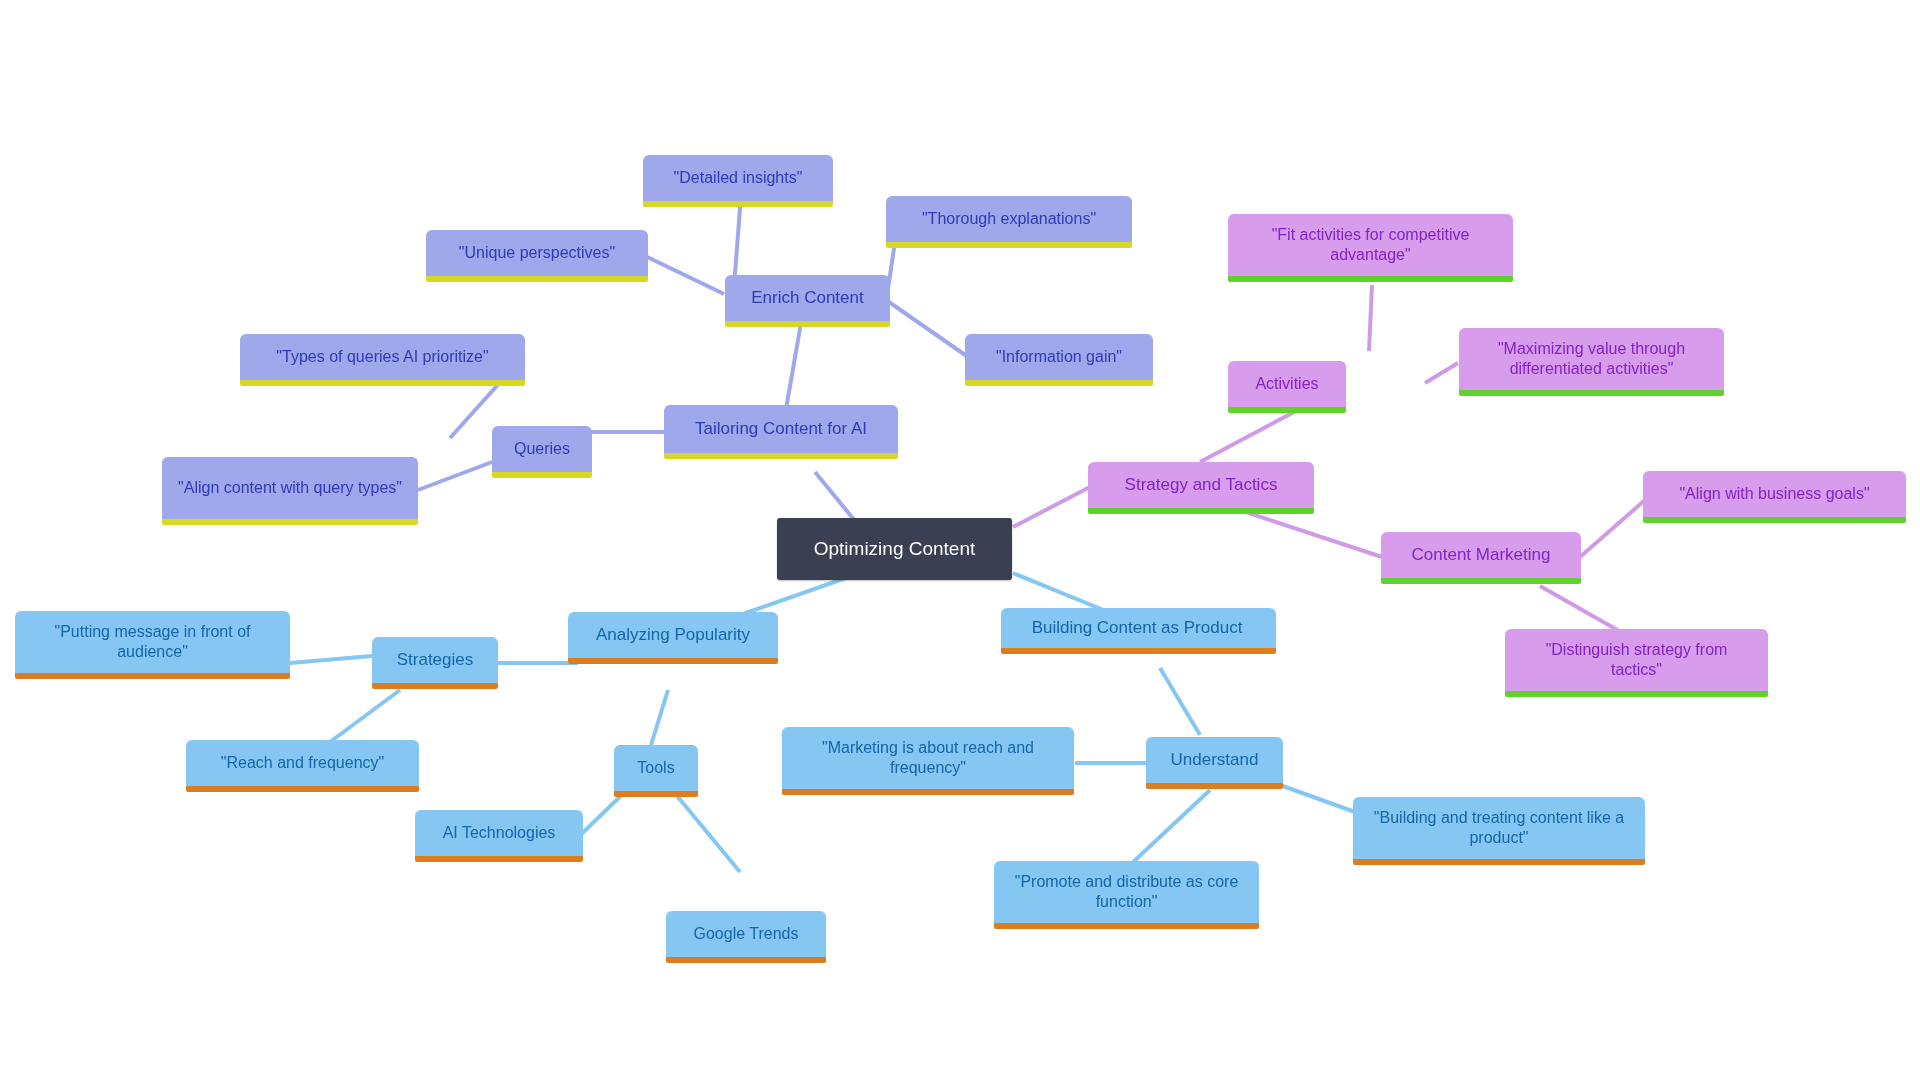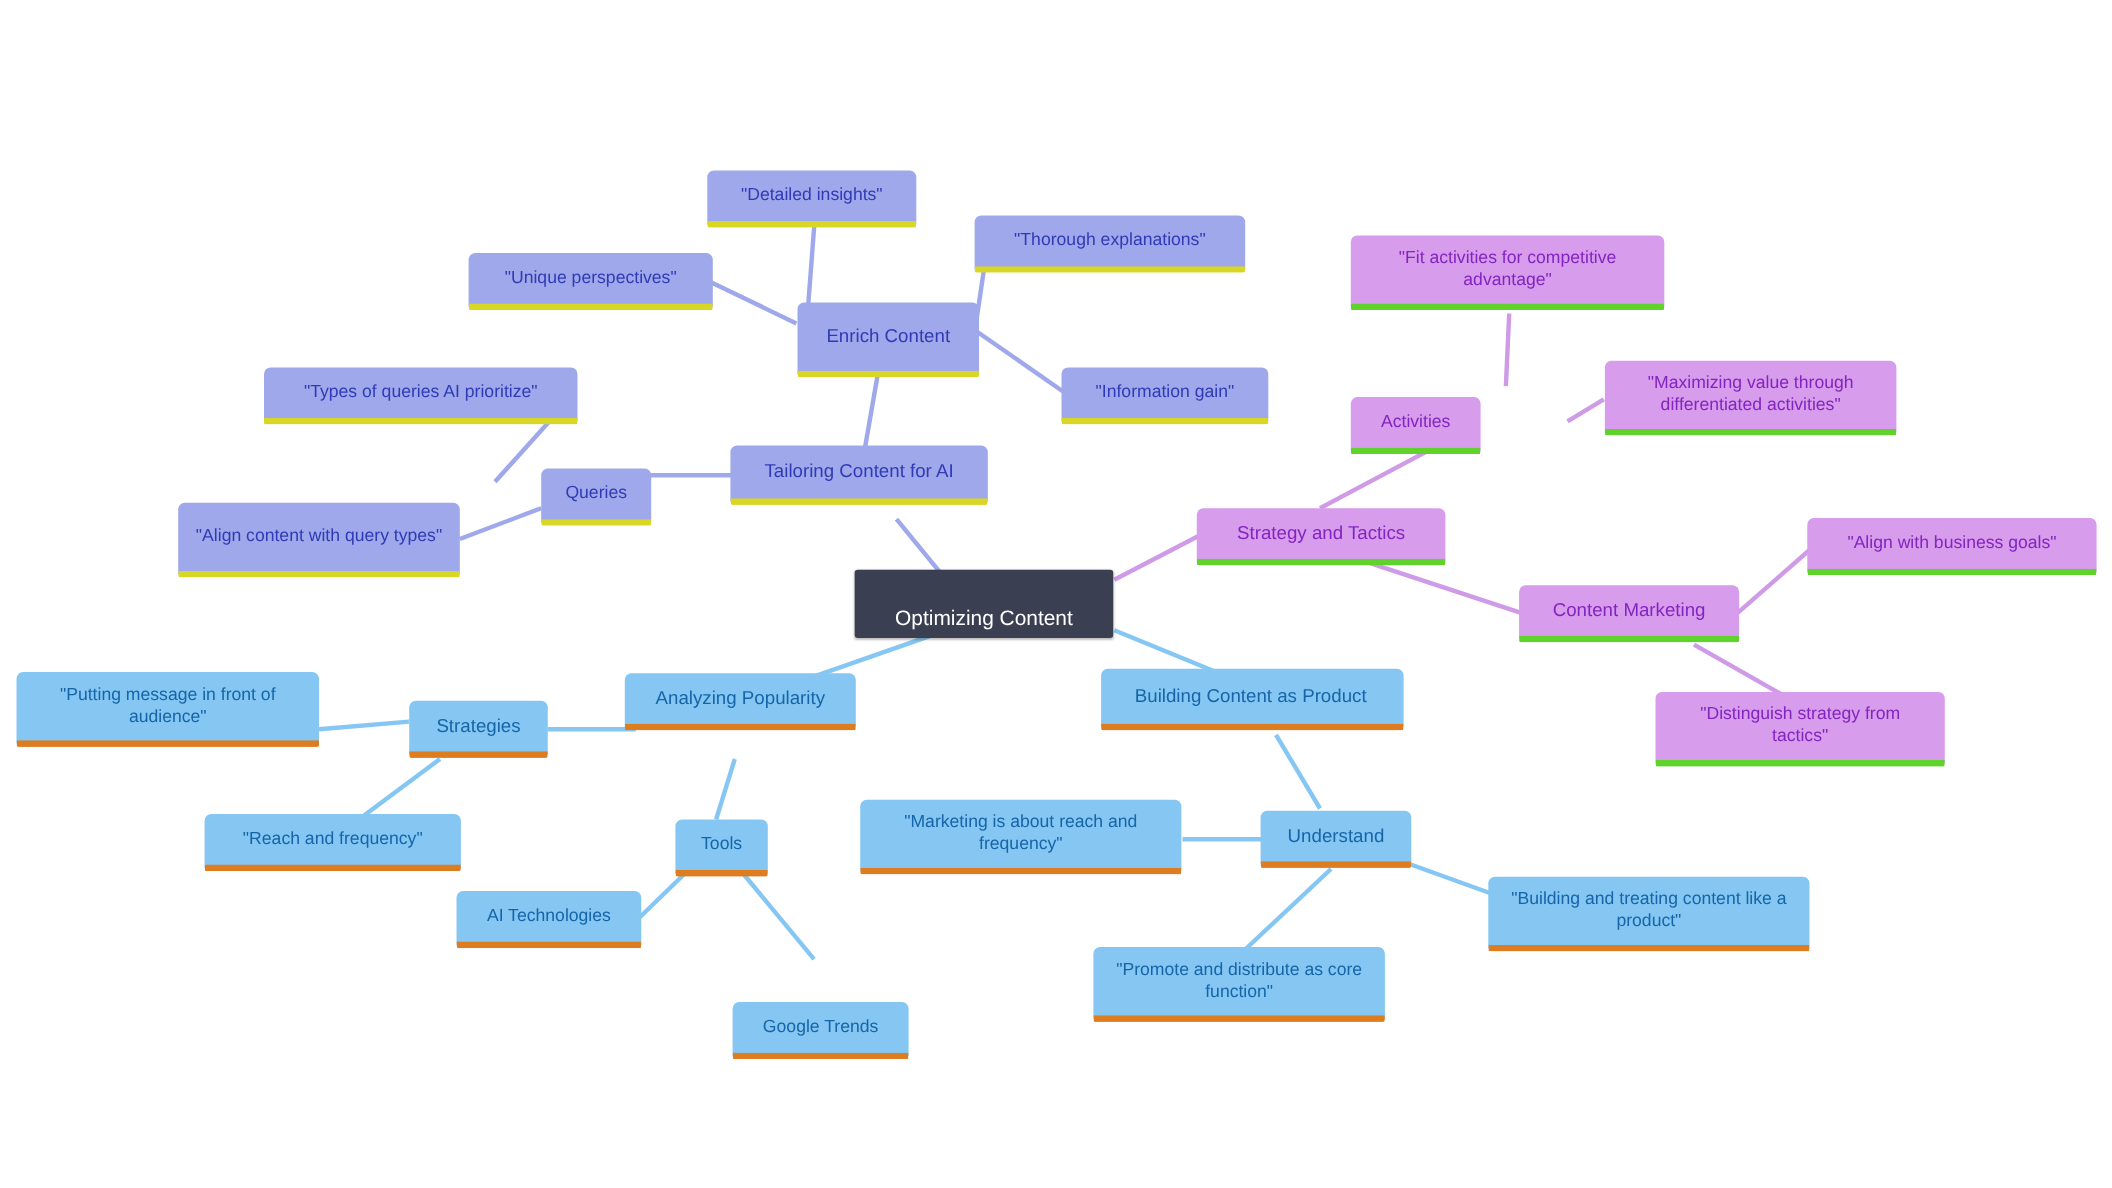--- a/index.html
+++ b/index.html
@@ -38,21 +38,20 @@
   }
   .node .lbl { display: block; width: 100%; }
 
   
   .n-root {
     background: #3a3f51;
     color: #ffffff;
     font-size: 19px;
     border-radius: 3px;
     box-shadow: 0 1px 2px rgba(0,0,0,0.25);
-    align-items: flex-end;
   }
 
   
   .n-a {
     background: #9fa8ea;
     color: #2f3bb5;
     border-bottom: 6px solid #d9d726;
   }
   
   .n-b {
@@ -119,21 +118,21 @@
   </svg>
 
   <div class="node n-root" style="left:777px; top:518px; width:235px; height:62px;">
     <span class="lbl">Optimizing Content</span>
   </div>
 
   <div class="node n-a fs-17" style="left:664px; top:405px; width:234px; height:54px;">
     <span class="lbl">Tailoring Content for AI</span>
   </div>
 
-  <div class="node n-a fs-17" style="left:725px; top:275px; width:165px; height:68px;">
+  <div class="node n-a fs-17" style="left:725px; top:275px; width:165px; height:52px;">
     <span class="lbl">Enrich Content</span>
   </div>
 
   <div class="node n-a fs-16" style="left:643px; top:155px; width:190px; height:52px;">
     <span class="lbl">"Detailed insights"</span>
   </div>
 
   <div class="node n-a fs-16" style="left:886px; top:196px; width:246px; height:52px;">
     <span class="lbl">"Thorough explanations"</span>
   </div>
@@ -207,21 +206,21 @@
   </div>
 
   <div class="node n-c fs-16" style="left:415px; top:810px; width:168px; height:52px;">
     <span class="lbl">AI Technologies</span>
   </div>
 
   <div class="node n-c fs-16" style="left:666px; top:872px; width:160px; height:52px;margin-top:39px;">
     <span class="lbl">Google Trends</span>
   </div>
 
-  <div class="node n-c fs-17" style="left:1001px; top:608px; width:275px; height:56px;padding-left:11px;">
+  <div class="node n-c fs-17" style="left:1001px; top:608px; width:275px; height:46px;padding-left:11px;">
     <span class="lbl">Building Content as Product</span>
   </div>
 
   <div class="node n-c fs-17" style="left:1146px; top:737px; width:137px; height:52px;">
     <span class="lbl">Understand</span>
   </div>
 
   <div class="node n-c fs-16" style="left:782px; top:727px; width:292px; height:68px;">
     <span class="lbl">"Marketing is about reach and frequency"</span>
   </div>

